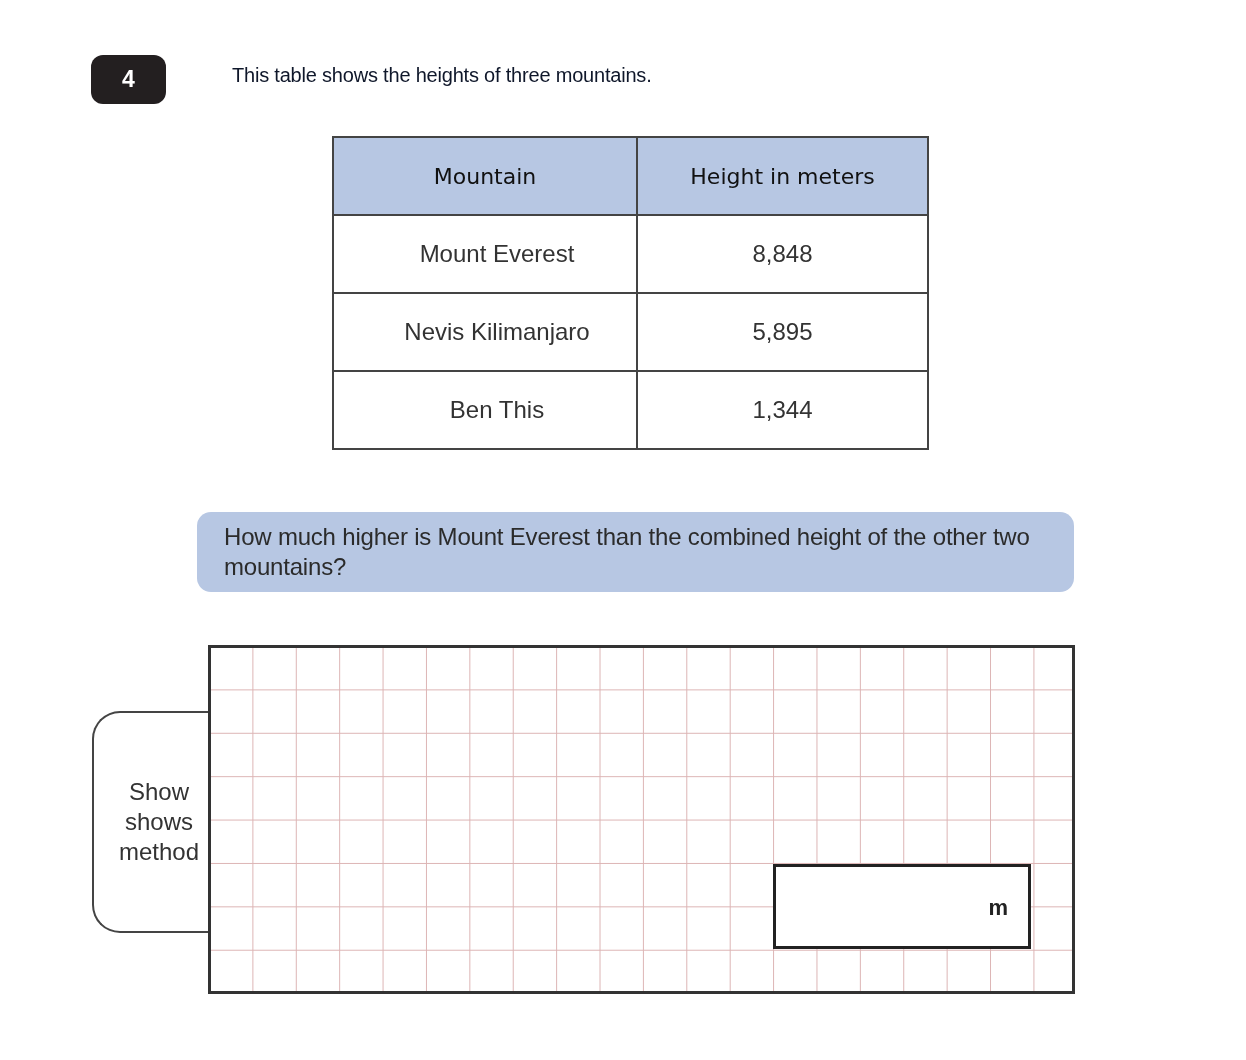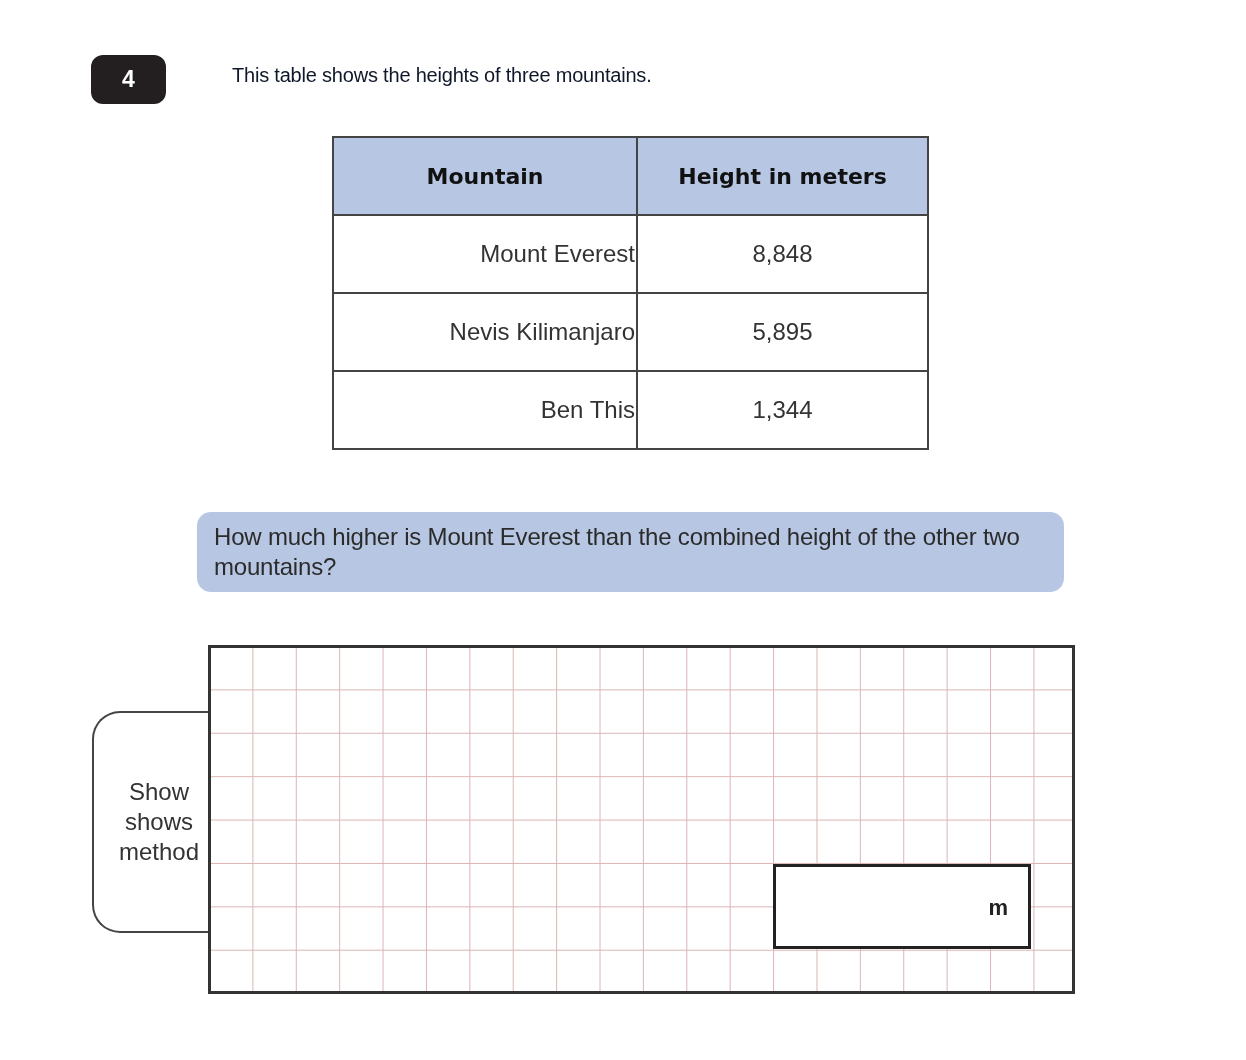--- a/index.html
+++ b/index.html
@@ -4,28 +4,28 @@
   <style>
     html, body { margin: 0; padding: 0; background: #ffffff; }
     body { width: 1246px; height: 1060px; position: relative; overflow: hidden;
            font-family: "Liberation Sans", sans-serif; color: #2b2b2b; }
     .qnum { position: absolute; left: 91px; top: 55px; width: 75px; height: 49px;
             background: #231f20; border-radius: 12px; color: #fff; font-weight: bold;
             font-size: 23px; display: flex; align-items: center; justify-content: center; }
     .intro { position: absolute; left: 224px; top: 64px; font-size: 20px; color: #0f172a; letter-spacing: -0.2px; margin-left: 8px; }
     table.mt { position: absolute; left: 332px; top: 136px; border-collapse: collapse; }
     table.mt th, table.mt td { border: 2px solid #444; height: 74px; font-size: 24px; }
-    table.mt th { background: #b7c7e3; font-weight: bold; color: #111;
+    table.mt th { background: #b7c7e3; font-weight: normal; color: #111;
                   font-family: "DejaVu Sans", sans-serif; font-size: 22px; }
     table.mt th.c1 { width: 300px; }
     table.mt th.c2 { width: 287px; }
-    table.mt td.name { padding-left: 25px; text-align: right; color: #333; }
+    table.mt td.name { padding-left: 25px; text-align: center; color: #333; }
     table.mt td.val { text-align: center; color: #333; }
     .prompt { position: absolute; left: 197px; top: 512px; width: 836px; height: 62px;
-              background: #b7c7e3; border-radius: 14px; padding: 10px 14px 8px 17px;
+              background: #b7c7e3; border-radius: 14px; padding: 10px 14px 8px 27px;
               font-size: 24px; line-height: 30px; color: #2b2b2b; letter-spacing: -0.2px; }
     .tab { position: absolute; left: 92px; top: 711px; width: 120px; height: 222px;
            border: 2px solid #444; border-right: none; border-radius: 28px 0 0 28px;
            box-sizing: border-box; display: flex; align-items: center; justify-content: center;
            text-align: center; font-size: 24px; line-height: 30px; color: #333; }
     .tab span { display: block; margin-left: 12px; }
     .grid { position: absolute; left: 208px; top: 645px; width: 867px; height: 349px;
             border: 3px solid #333; box-sizing: border-box; background-color: #fff;
             background-image:
               linear-gradient(to right, #dcb4b4 1px, transparent 1px),

